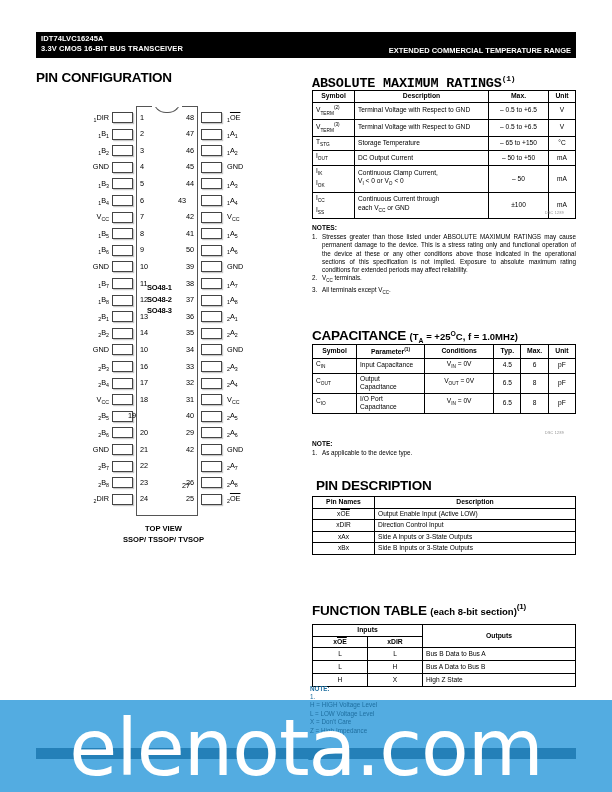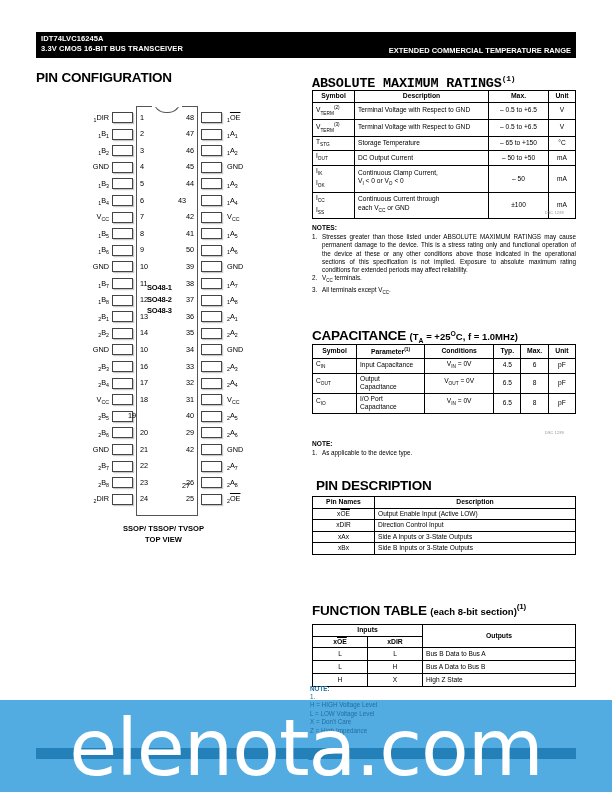--- a/index.html
+++ b/index.html
@@ -479,22 +479,22 @@
       <div class="pbox" style="left: 165px; top: 395.8px;"></div>
       <div class="plabel" style="left: 191px; top: 396.3px; text-align: left;"><sub>2</sub><span class="ovl">OE</span></div>
       <div class="pnum" style="left: 142px; top: 396.3px; width: 16px; text-align: right;">25</div>
     </div>
   <div class="sonums" id="so-labels">
       <div>SO48-1</div>
       <div>SO48-2</div>
       <div>SO48-3</div>
     </div>
   <div class="pkg">
+    <div>TOP VIEW</div>
     <div>SSOP/ TSSOP/ TVSOP</div>
-    <div>TOP VIEW</div>
   </div>
 </div>
 
 <div class="banner">
   <div class="banner-bar"></div>
   <div class="fnote">
     <span class="nh">NOTE:</span>
     <div id="functbl-notes">
         <div class="nrow">
           <div class="nnum">1.</div>

